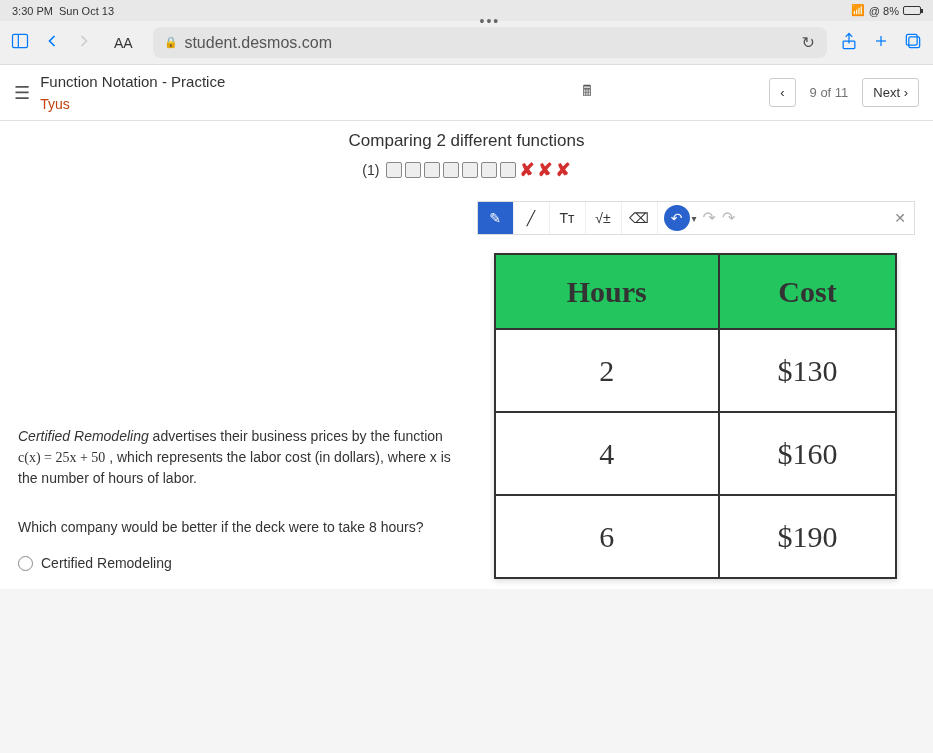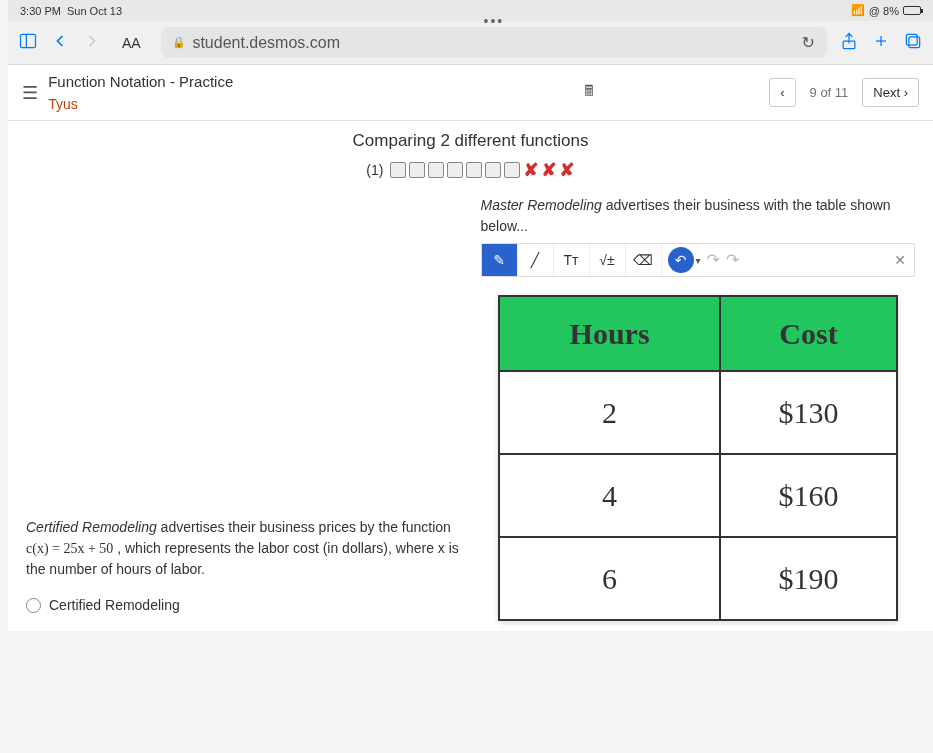--- a/index.html
+++ b/index.html
@@ -8,21 +8,20 @@
       background: #888;
       width: 933px;
       height: 753px;
       overflow: hidden;
     }
     .device {
       background: #f5f5f5;
       width: 100%;
       height: 100%;
       position: relative;
-      padding-left: 8px;
     }
     .status-bar {
       display: flex;
       justify-content: space-between;
       align-items: center;
       padding: 4px 12px;
       font-size: 11px;
       color: #333;
       background: #e8e8e8;
     }
@@ -229,32 +228,30 @@
       <span class="progress-x">✘</span>
       <span class="progress-x">✘</span>
     </div>
 
     <div class="two-col">
 
       <div class="col">
         <p>
           <em>Certified Remodeling</em><span> advertises their business prices by the function </span><span class="func">c(x) = 25x + 50</span><span> , which represents the labor cost (in dollars), where x is the number of hours of labor.</span>
         </p>
+        <div class="question">Which company would be better if the deck were to take 8 hours?</div>
         <div class="options">
           <div class="option">
             <span class="radio"></span>
             <span>Certified Remodeling</span>
           </div>
         </div>
       </div>
 
       <div class="col">
-        <p>
-          <em>Master Remodeling</em><span> advertises their business with the table shown below...</span>
-        </p>
 
         <div class="toolbar">
           <div class="tool-btn active">✎</div>
           <div class="tool-btn">╱</div>
           <div class="tool-btn">Tт</div>
           <div class="tool-btn">√±</div>
           <div class="tool-btn">⌫</div>
           <div class="undo-btn">↶</div>
           <span class="small-arrow">▾</span>
           <span class="curve-btn">↷</span>

